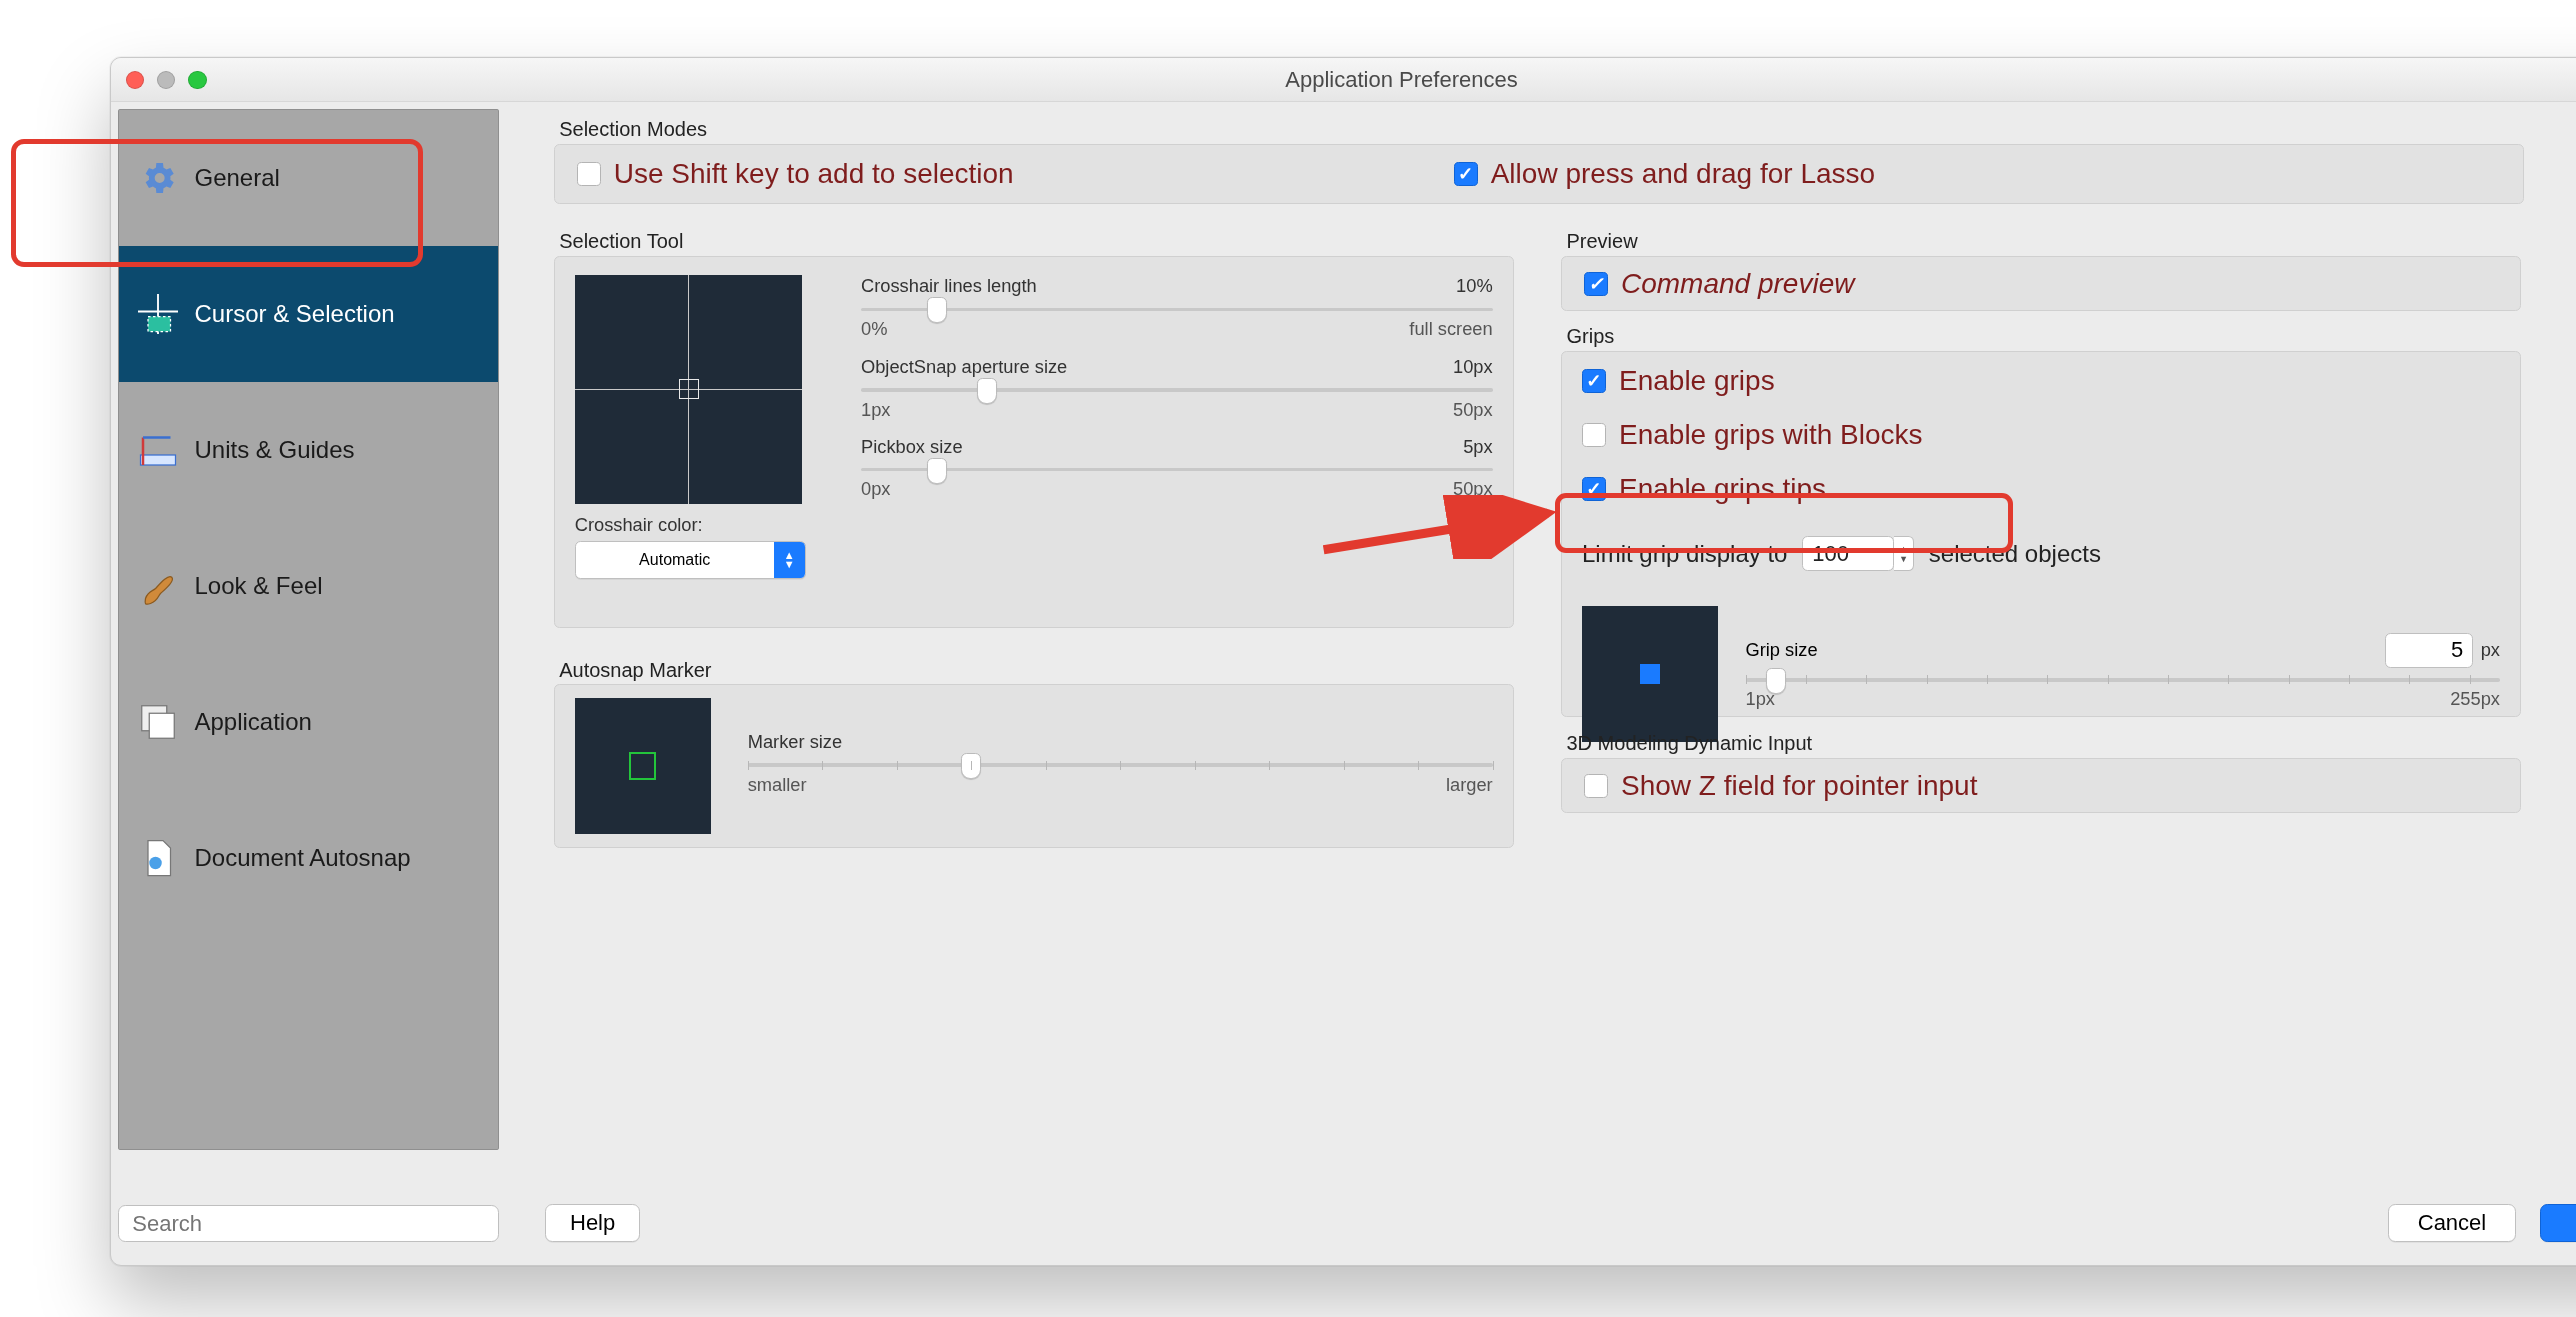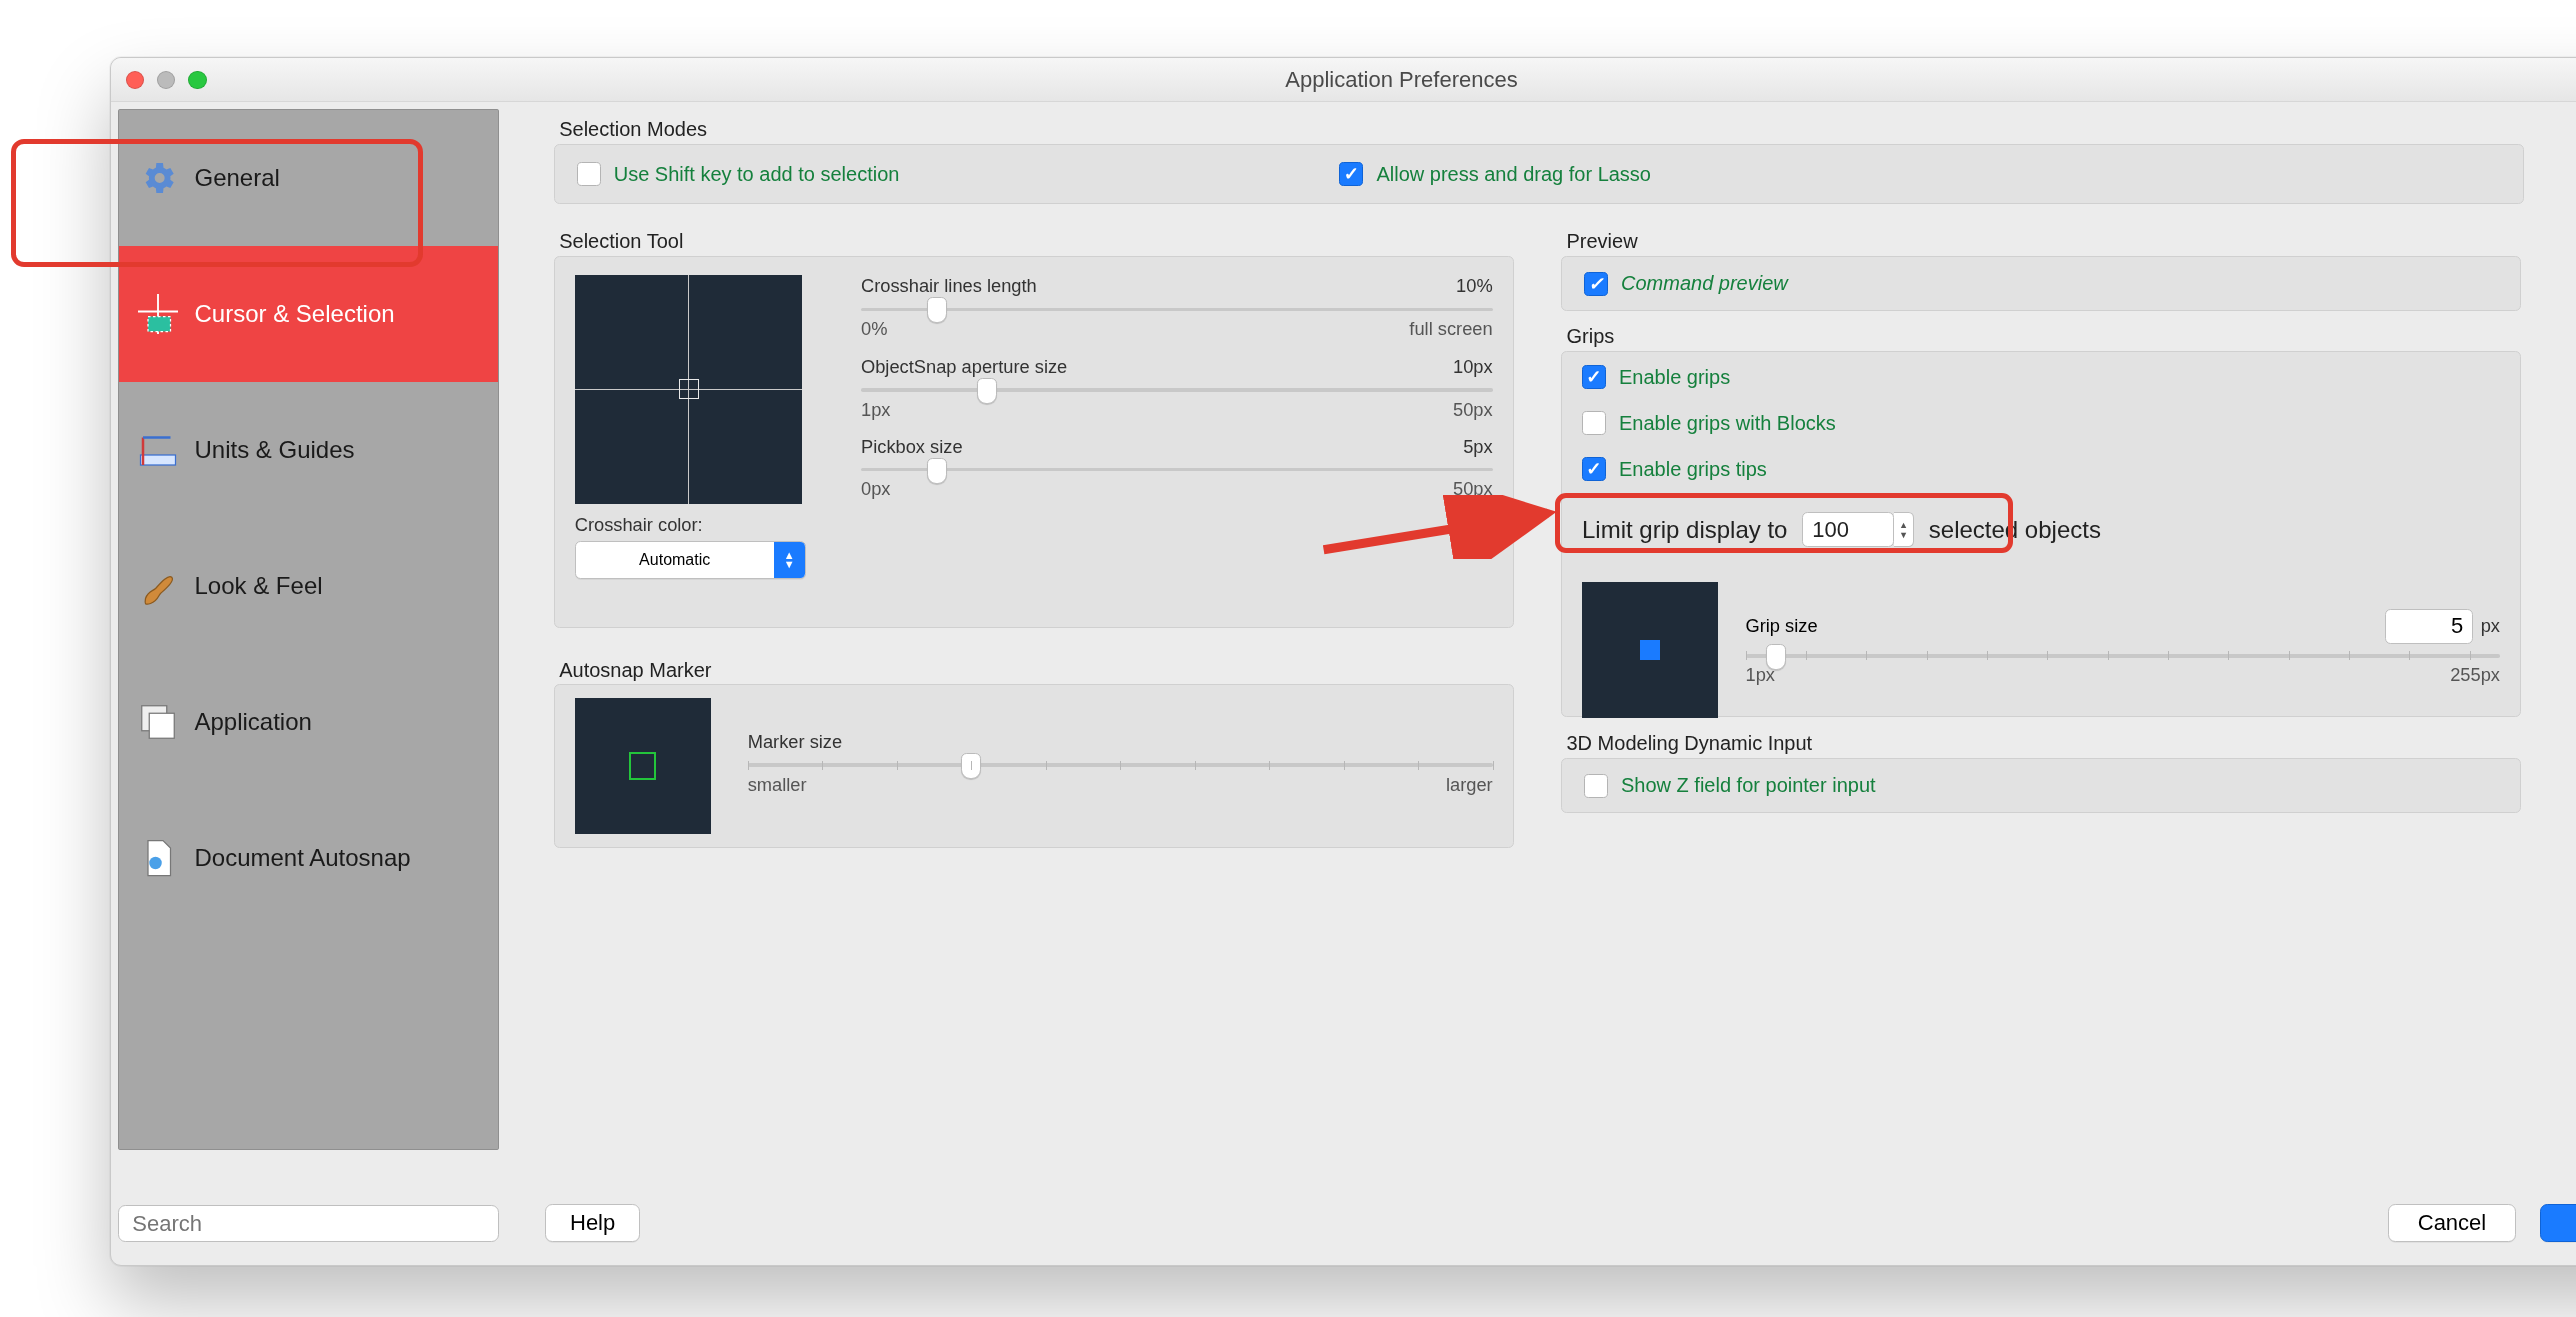--- a/index.html
+++ b/index.html
@@ -13,21 +13,21 @@
     overflow: hidden;
   }
   .titlebar { position: relative; height: 44px; display:flex; align-items:center; justify-content:center; border-bottom:0.9px solid #d7d7d7; background: linear-gradient(#f6f6f6,#e6e6e6); }
   .traffic { position:absolute; left:14.7px; top:13px; display:flex; gap:13px; }
   .tl { width:18.3px; height:18.3px; border-radius:50%; border:0.9px solid rgba(0,0,0,0.15); }
   .tl.red{background:#ff5f57;} .tl.yel{background:#bbb;} .tl.grn{background:#28c840;}
   .title { font-size:22px; color:#4a4a4a; }
   .body { position:absolute; top:44px; left:0; right:0; bottom:0; }
   .sidebar { position:absolute; left:7.3px; top:7.3px; width:381px; height:1041px; background:#a7a7a7; border:0.9px solid #8f8f8f; border-radius:1.8px; }
   .sb-item { display:flex; align-items:center; gap:14.7px; height:136px; padding-left:16.5px; color:#1a1a1a; font-size:24px; }
-  .sb-item.active { background:#ef4444; color:#fff; }
+  .sb-item.active { background:#0c4a6e; color:#fff; }
   .sb-icon { width:44px; height:44px; display:flex; align-items:center; justify-content:center; }
   .search { position:absolute; left:7.3px; top:1103px; width:381px; height:37px; border:0.9px solid #bfbfbf; border-radius:7.3px; padding:0 13px; font-size:22px; background:#fff; color:#888; }
   .help-btn, .footer-btn { height:38px; border:0.9px solid #c0c0c0; border-radius:7.3px; background:#fff; font-size:22px; padding:0 24px; display:inline-flex; align-items:center; justify-content:center; box-shadow: 0 0.9px 0 rgba(0,0,0,0.05); }
   .help-btn { position:absolute; left:434px; top:1102px; }
   .footer { position:absolute; right:24px; top:1102px; display:flex; gap:24px; }
   .footer-btn.primary { background:#1a7bff; color:#fff; border-color:#0f63d6; width:128px; }
   .footer-btn.cancel { width:128px; }
   .content { position:absolute; left:440px; top:9.2px; right:20px; bottom:92px; }
 
   .sec-label { font-size:20px; color:#222; margin: 0 0 5.5px 5.5px; }
@@ -40,21 +40,21 @@
   .g-grips    { position:absolute; left:1010px; top:240px; width:960px; height:366px; padding:13px 20px 18.3px 20px; }
   .g-3d       { position:absolute; left:1010px; top:647px; width:960px; height:55px; display:flex; align-items:center; }
 
   .lbl-selmodes { position:absolute; left:2.7px; top:7.3px; }
   .lbl-seltool  { position:absolute; left:2.7px; top:119px; }
   .lbl-autosnap { position:absolute; left:2.7px; top:548px; }
   .lbl-preview  { position:absolute; left:1010px; top:119px; }
   .lbl-grips    { position:absolute; left:1010px; top:214px; }
   .lbl-3d       { position:absolute; left:1010px; top:621px; }
 
-  .chk { display:flex; align-items:center; gap:13px; font-size:20px; color:#15803d; }
+  .chk { display:flex; align-items:center; gap:13px; font-size:28px; color:#7f1d1d; }
   .chkbox { width:24px; height:24px; border:0.9px solid #b4b4b4; border-radius:4.6px; background:#fff; display:flex; align-items:center; justify-content:center; flex-shrink:0; }
   .chkbox.checked { background:#1a7bff; border-color:#0f63d6; }
   .chkbox.checked::after { content:"✓"; color:#fff; font-size:18.3px; font-weight:700; line-height:1; }
 
   .preview-box { width:227px; height:229px; background:#1f2b38; position:relative; }
   .crossH { position:absolute; left:0; right:0; top:114px; height:0.9px; background:#c9c9c9; }
   .crossV { position:absolute; top:0; bottom:0; left:113px; width:0.9px; background:#c9c9c9; }
   .pick   { position:absolute; left:104px; top:104px; width:20px; height:20px; border:1.8px solid #e9e9e9; }
   .ap     { position:absolute; left:99px; top:100px; width:29px; height:29px; }
   .ap::before,.ap::after{content:"";position:absolute;background:#e9e9e9;}

